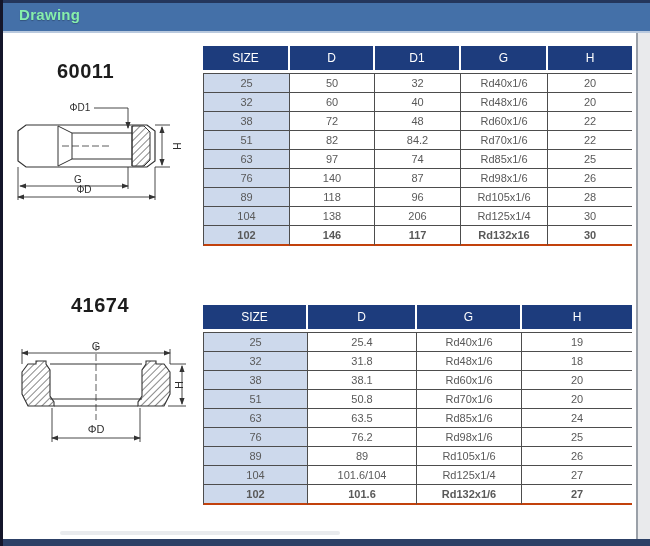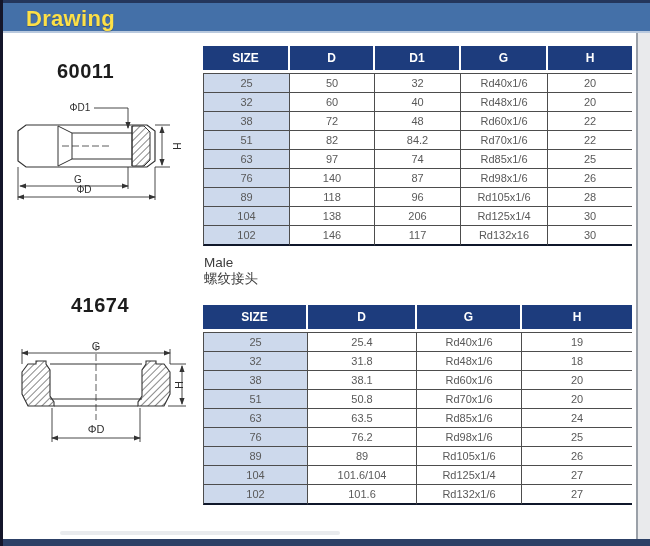--- a/index.html
+++ b/index.html
@@ -8,43 +8,43 @@
     --c-thead:#1d3c7d;
     --c-sizecol:#cdd9ec;
     --c-bottombar:#2c4066;
     --c-border:#4d4d4d;
     --c-celltext:#595959;
   }
   html,body{margin:0;padding:0;}
   body{font-family:"Liberation Sans","DejaVu Sans",sans-serif;background:#fff;}
   .page{position:relative;width:650px;height:546px;background:#fff;overflow:hidden;}
   .top-bar{position:absolute;left:0;top:0;width:650px;height:33px;background:var(--c-topbar);border-top:3px solid var(--c-topline);box-sizing:border-box;border-bottom:2px solid #b9c9de;}
-  .top-bar .title{position:absolute;left:26px;top:3px;color:#fde047;font-size:22px;font-weight:bold;letter-spacing:.3px;text-shadow:0 1px 1px rgba(0,0,0,.25);}
+  .top-bar .title{position:absolute;left:19px;top:3px;color:#86efac;font-size:15px;font-weight:bold;letter-spacing:.3px;text-shadow:0 1px 1px rgba(0,0,0,.25);}
   .left-edge{position:absolute;left:0;top:0;width:3px;height:546px;background:#14162a;z-index:30;}
   .bottom-bar{position:absolute;left:0;bottom:0;width:650px;height:7px;background:var(--c-bottombar);z-index:25;}
   .right-line{position:absolute;left:636px;top:33px;width:2px;height:513px;background:#9aa0a8;z-index:20;}
   .right-area{position:absolute;left:638px;top:33px;width:12px;height:513px;background:#e9eaec;z-index:19;}
   .smudge{position:absolute;left:60px;top:531px;width:280px;height:4px;background:#e9ebee;border-radius:2px;}
 
   .fig-code{position:absolute;font-size:20px;font-weight:bold;color:#1c1c1c;letter-spacing:.5px;}
   #code1{left:57px;top:60px;}
   #code2{left:71px;top:294px;}
 
   .male-block{position:absolute;left:204px;top:255px;color:#3c3c3c;font-size:13.5px;line-height:16px;}
 
   table.spec{position:absolute;border-collapse:separate;border-spacing:0;table-layout:fixed;}
   #table1{left:203px;top:46px;width:429px;}
   #table2{left:203px;top:305px;width:429px;}
-  table.spec th{background:var(--c-thead);color:#fff;font-size:12px;font-weight:bold;height:24px;padding:0;text-align:center;border-right:2px solid #fff;border-bottom:3px solid #fff;}
+  table.spec th{background:var(--c-thead);color:#fff;font-size:12px;font-weight:normal;height:24px;padding:0;text-align:center;border-right:2px solid #fff;border-bottom:3px solid #fff;}
   table.spec th:last-child{border-right:none;}
   table.spec td{height:18px;font-size:11px;color:var(--c-celltext);text-align:center;padding:0;background:#fff;border-right:1px solid var(--c-border);border-bottom:1px solid var(--c-border);}
   table.spec td:first-child{background:var(--c-sizecol);border-left:1px solid var(--c-border);}
   table.spec td:last-child{border-right:none;}
   table.spec tr:first-child td{border-top:1px solid var(--c-border);}
-  table.spec tr:last-child td{border-bottom:2px solid #0f172a;}
+  table.spec tr:last-child td{border-bottom:2px solid #c2410c;font-weight:bold;}
 
   svg text{font-family:"Liberation Sans","DejaVu Sans",sans-serif;fill:#2e2e2e;}
   .fig{position:absolute;}
   #fig1{left:12px;top:98px;}
   #fig2{left:8px;top:326px;}
 </style>
 </head>
 <body>
 
 <div class="page">
@@ -188,24 +188,20 @@
         <tr>
           <td>102</td>
           <td>146</td>
           <td>117</td>
           <td>Rd132x16</td>
           <td>30</td>
         </tr>
       </tbody>
     </table>
 
-  <div class="male-block">
-    <div>Male</div>
-    <div>螺纹接头</div>
-  </div>
 
   <div id="code2" class="fig-code">41674</div>
   <svg id="fig2" class="fig" width="190" height="160" viewBox="0 0 190 160">
 
     <line x1="14" y1="38" x2="14" y2="23" stroke="#333" stroke-width="0.9"></line>
     <line x1="162" y1="38" x2="162" y2="23" stroke="#333" stroke-width="0.9"></line>
     <text x="88" y="24" font-size="11" text-anchor="middle">G</text>
     <line x1="14" y1="27" x2="162" y2="27" stroke="#333" stroke-width="0.9" marker-start="url(#mL)" marker-end="url(#mR)"></line>
 
     <path d="M14,46 L20,38 L28,38 L28,35 L38,35 L38,38 L42,44 L42,70 L46,76 L46,80 L20,80 L14,68 Z" fill="url(#hatchA)" stroke="#333" stroke-width="1.1"></path>

